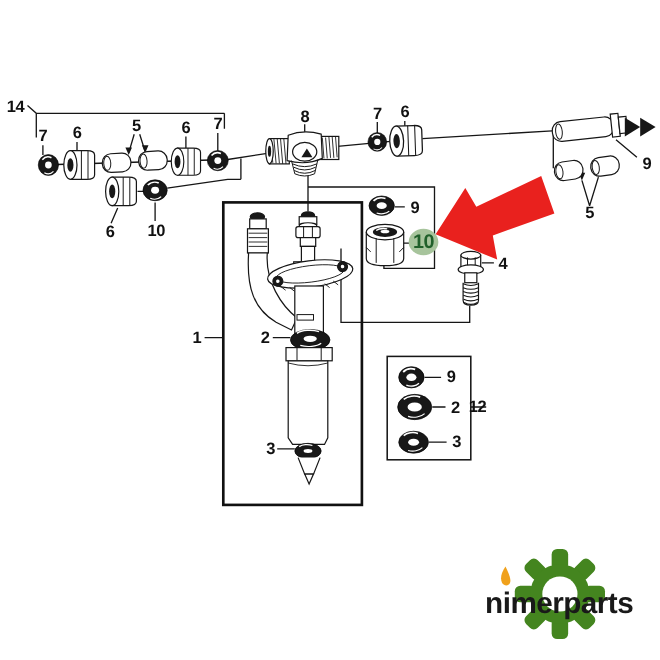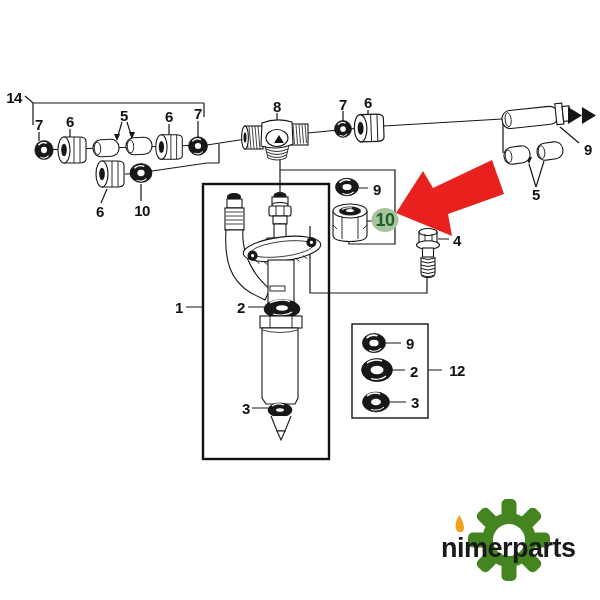--- a/index.html
+++ b/index.html
@@ -225,21 +225,21 @@
   <span class="plabel" style="left:536px;top:194px">5</span>
   <span class="plabel" style="left:377px;top:189px">9</span>
   <span class="plabel green" style="left:385px;top:220px">10</span>
   <span class="plabel" style="left:457px;top:240px">4</span>
   <span class="plabel" style="left:179px;top:307px">1</span>
   <span class="plabel" style="left:241px;top:307px">2</span>
   <span class="plabel" style="left:246px;top:408px">3</span>
   <span class="plabel" style="left:410px;top:343px">9</span>
   <span class="plabel" style="left:414px;top:371px">2</span>
   <span class="plabel" style="left:415px;top:402px">3</span>
-  <span class="plabel" style="left:457px;top:370px">12</span>
+  <span class="plabel" style="left:434px;top:370px">12</span>
 
   <svg class="logo" viewBox="0 0 210 114">
     <g transform="translate(116,54)" fill="#44851f">
       <rect x="-7.5" y="-41" width="15" height="19" rx="5"></rect>
       <rect x="-7.5" y="-41" width="15" height="19" rx="5" transform="rotate(45)"></rect>
       <rect x="-7.5" y="-41" width="15" height="19" rx="5" transform="rotate(90)"></rect>
       <rect x="-7.5" y="-41" width="15" height="19" rx="5" transform="rotate(135)"></rect>
       <rect x="-7.5" y="-41" width="15" height="19" rx="5" transform="rotate(180)"></rect>
       <rect x="-7.5" y="-41" width="15" height="19" rx="5" transform="rotate(225)"></rect>
       <rect x="-7.5" y="-41" width="15" height="19" rx="5" transform="rotate(270)"></rect>

